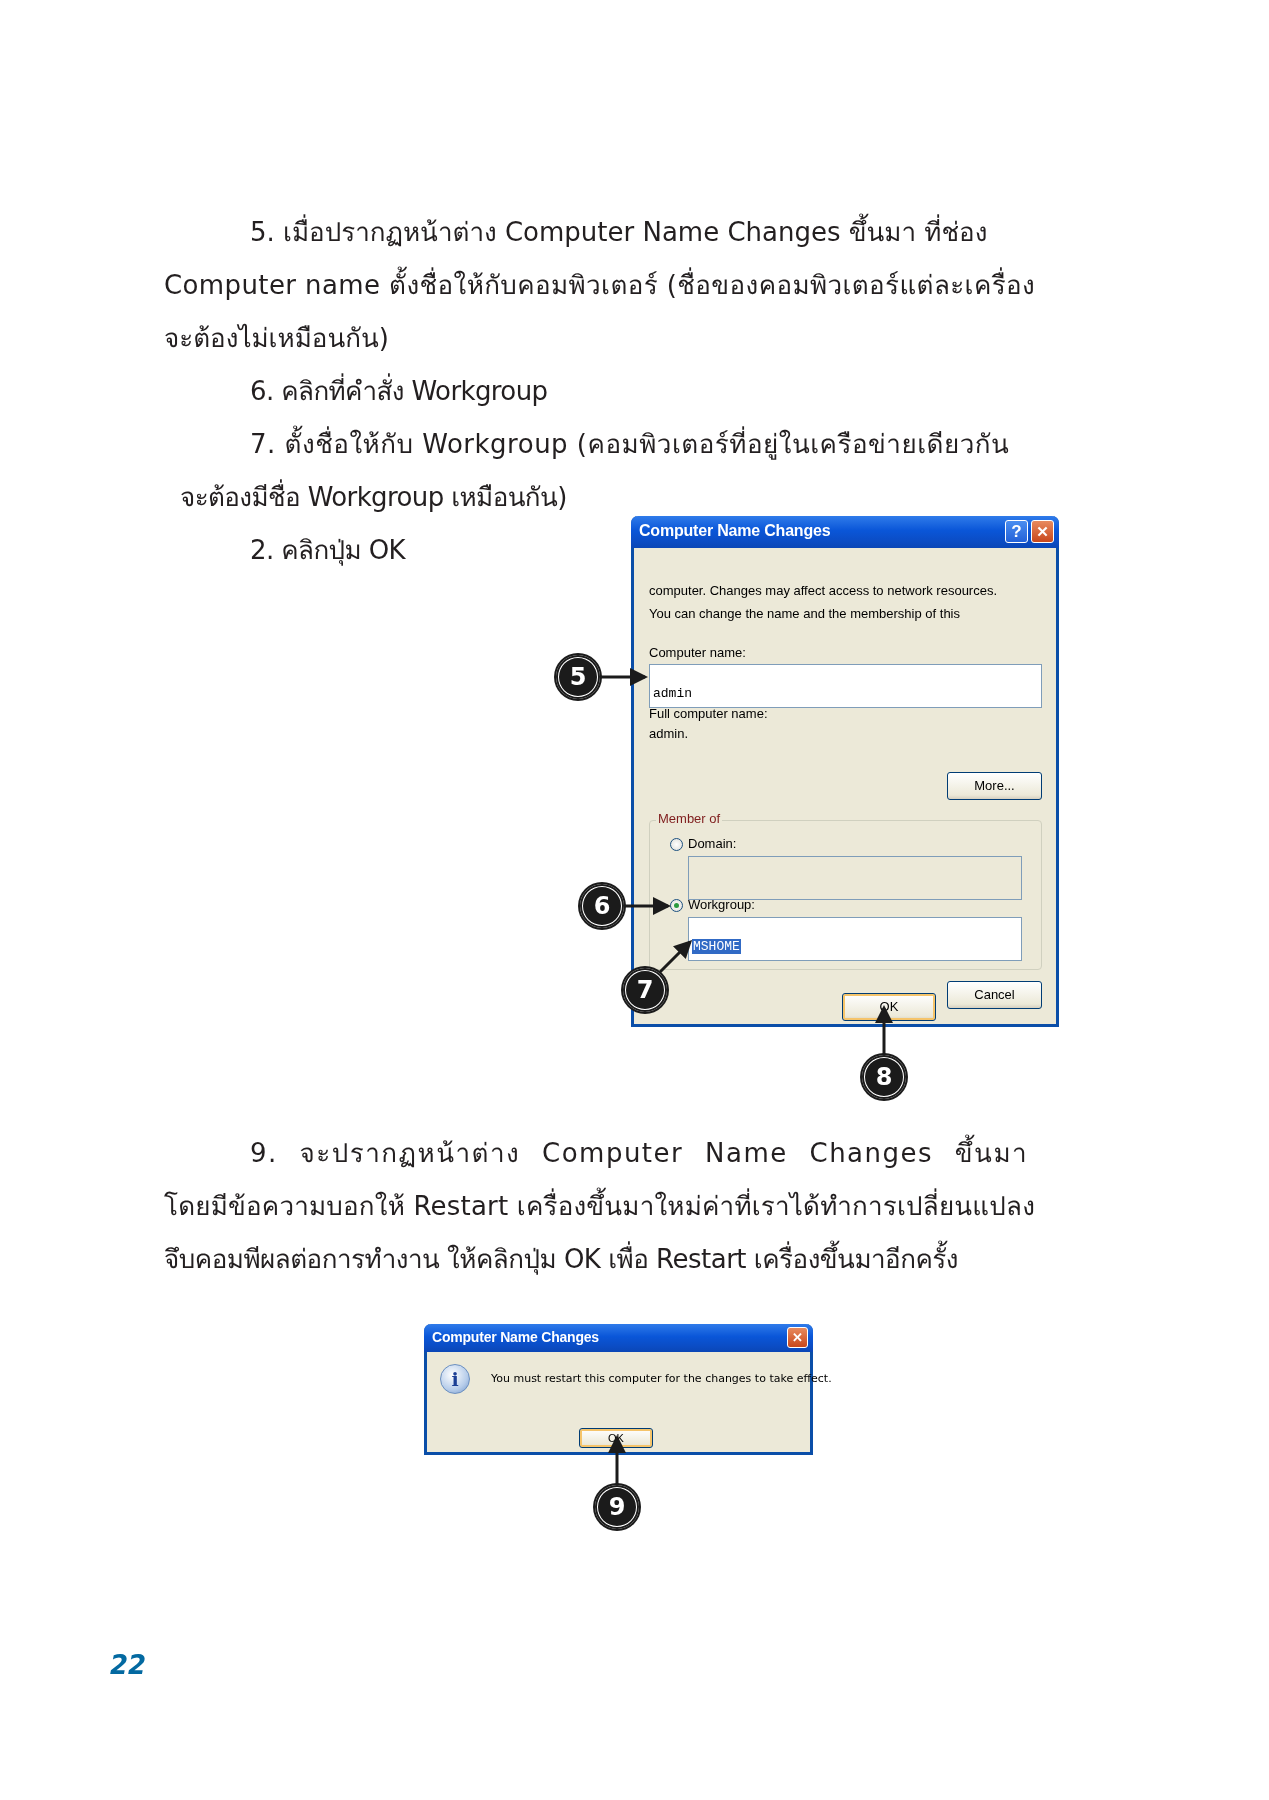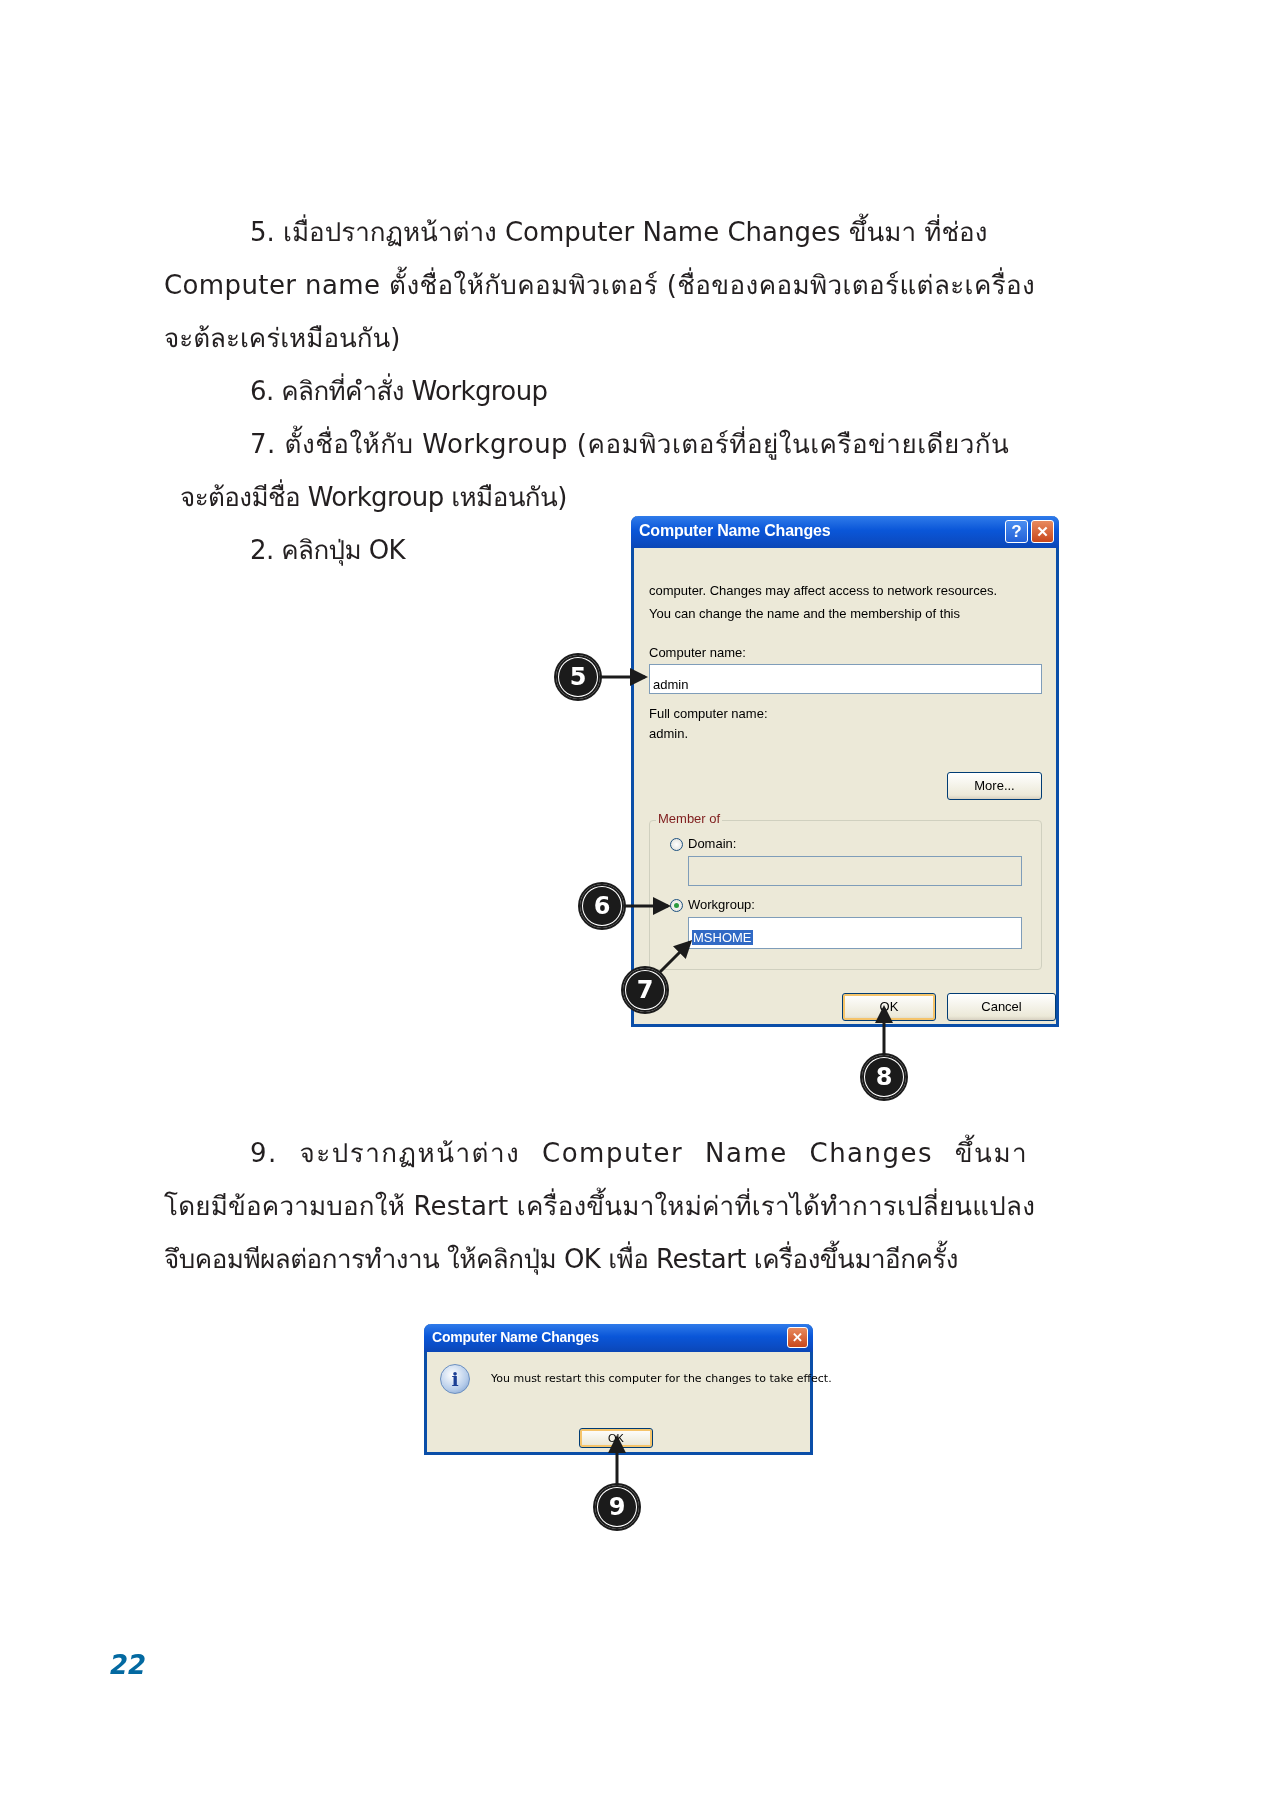--- a/index.html
+++ b/index.html
@@ -18,21 +18,21 @@
           border-radius:7px 7px 0 0; }
   .ttl { position:absolute; left:8px; top:6px; color:#fff; font-weight:bold; font-size:16px;
          font-family:"Liberation Sans",sans-serif; letter-spacing:-0.2px; }
   .tbtn { position:absolute; top:4px; width:23px; height:23px; border:1px solid #fff;
           border-radius:3px; box-sizing:border-box; color:#fff; font-weight:bold;
           font-size:17px; line-height:21px; text-align:center; }
   .help { background:linear-gradient(#4a8ef0,#2361d8); }
   .close { background:linear-gradient(#e88a5e,#c8471c); }
   .txt { position:absolute; font-size:13px; white-space:nowrap; }
   .field { position:absolute; background:#fff; border:1px solid #7f9db9; box-sizing:border-box;
-           font-size:13px; padding:12px 3px; }
+           font-size:13px; padding:21px 3px;font-family:Liberation Mono, monospace; }
   .field.disabled { background:#ece9d8; }
   .btn { position:absolute; border:1px solid #003c74; border-radius:3px; box-sizing:border-box;
          background:linear-gradient(#ffffff,#ece9d8 85%,#d6d0c0); font-size:13px;
          text-align:center; }
   .btn.default { box-shadow: inset 0 0 0 2px #f5c46a; margin-top: 12px; }
   .group { position:absolute; border:1px solid #d0d0bf; border-radius:4px; box-sizing:border-box; }
   .legend { position:absolute; background:#ece9d8; color:#7f1d1d; font-size:13px; padding:0 2px; }
   .radio { position:absolute; width:13px; height:13px; border:1px solid #1c5180; border-radius:50%;
            background:radial-gradient(#fff,#dcdcd6); box-sizing:border-box; }
   .radio.on::after { content:""; position:absolute; left:3px; top:3px; width:5px; height:5px;
@@ -49,21 +49,21 @@
               background:radial-gradient(circle at 40% 35%,#ffffff,#b7cdea 60%,#6f95c9);
               border:1px solid #6b8fc0; box-sizing:border-box; color:#1c3f95;
               font-family:"DejaVu Serif",serif; font-weight:bold; font-size:19px; line-height:28px;
               text-align:center; }
 </style>
 </head>
 <body>
 
 <div class="line" style="left:250px; top:211px;">5. เมื่อปรากฏหน้าต่าง Computer Name Changes ขึ้นมา ที่ช่อง</div>
 <div class="line" style="left:164px; top:264px; letter-spacing:0.4px;">Computer name ตั้งชื่อให้กับคอมพิวเตอร์  (ชื่อของคอมพิวเตอร์แต่ละเครื่อง</div>
-<div class="line" style="left:164px; top:317px;">จะต้ละเคร่เหมือนกัน)</div>
+<div class="line" style="left:164px; top:317px;">จะต้องไม่เหมือนกัน)</div>
 <div class="line" style="left:250px; top:370px; letter-spacing:-0.6px;">6. คลิกที่คำสั่ง Workgroup</div>
 <div class="line" style="left:250px; top:423px; letter-spacing:0.5px;">7. ตั้งชื่อให้กับ Workgroup (คอมพิวเตอร์ที่อยู่ในเครือข่ายเดียวกัน</div>
 <div class="line" style="left:180px; top:476px; letter-spacing:-0.6px;">จะต้องมีชื่อ Workgroup เหมือนกัน)</div>
 <div class="line" style="left:250px; top:529px; letter-spacing:-0.6px;">2. คลิกปุ่ม OK</div>
 
 <div class="dlg" style="left:631px; top:516px; width:428px; height:511px;">
   <div class="tbar">
     <span class="ttl">Computer Name Changes</span>
     <div class="tbtn help" style="right:31px;">?</div>
     <div class="tbtn close" style="right:5px; font-size:15px;">✕</div>
@@ -90,21 +90,21 @@
     <div class="field disabled" style="left:38px; top:35px; width:334px; height:30px;"></div>
 
     <div class="radio on" style="left:20px; top:78px;"></div>
     <div class="txt" style="left:38px; top:76px;">Workgroup:</div>
     <div class="field" style="left:38px; top:96px; width:334px; height:32px;">
       <span class="sel">MSHOME</span>
     </div>
   </div>
 
   <div class="btn default" style="left:208px; top:465px; width:94px; height:28px; line-height:26px;">OK</div>
-  <div class="btn" style="left:313px; top:465px; width:109px; height:28px; line-height:26px;margin-top:12px;">Cancel</div>
+  <div class="btn" style="left:313px; top:465px; width:95px; height:28px; line-height:26px;">Cancel</div>
 </div>
 
 <div class="line" style="left:250px; top:1132px; word-spacing:12px; letter-spacing:1.5px;">9. จะปรากฏหน้าต่าง Computer Name Changes ขึ้นมา</div>
 <div class="line" style="left:164px; top:1185px; letter-spacing:0.2px;">โดยมีข้อความบอกให้ Restart เครื่องขึ้นมาใหม่ค่าที่เราได้ทำการเปลี่ยนแปลง</div>
 <div class="line" style="left:164px; top:1238px; letter-spacing:-0.5px;">จึบคอมพีผลต่อการทำงาน ให้คลิกปุ่ม OK เพื่อ Restart เครื่องขึ้นมาอีกครั้ง</div>
 
 <div class="dlg" style="left:424px; top:1324px; width:389px; height:131px;">
   <div class="tbar" style="height:28px;">
     <span class="ttl" style="top:5px; font-size:14px;">Computer Name Changes</span>
     <div class="tbtn close" style="right:5px; top:3px; width:21px; height:21px; line-height:19px; font-size:13px;">✕</div>

